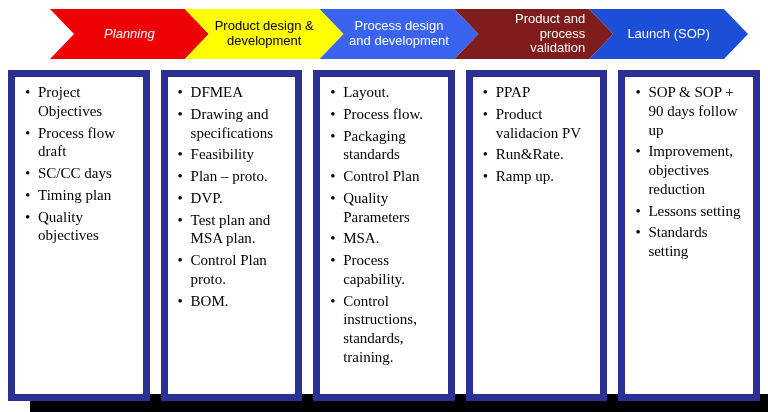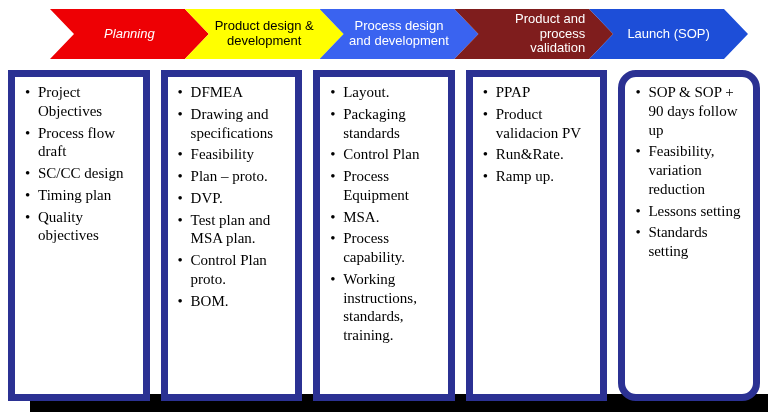--- a/index.html
+++ b/index.html
@@ -120,59 +120,60 @@
     </div>
   </div>
 
   <div class="bottom-bar" style="background: rgb(0, 0, 0);"></div>
 
   <div class="columns">
     <div class="col center" style="border-color: rgb(43, 49, 147);">
       <ul class="list">
           <li>Project Objectives</li>
           <li>Process flow draft</li>
-          <li>SC/CC design</li>
+          <li>SC/CC days</li>
           <li>Timing plan</li>
           <li>Quality objectives</li>
         </ul>
     </div>
     <div class="col top" style="border-color: rgb(43, 49, 147);">
       <ul class="list">
           <li>DFMEA</li>
           <li>Drawing and specifications</li>
           <li>Feasibility</li>
           <li>Plan – proto.</li>
           <li>DVP.</li>
           <li>Test plan and MSA plan.</li>
           <li>Control Plan proto.</li>
           <li>BOM.</li>
         </ul>
     </div>
     <div class="col top" style="border-color: rgb(43, 49, 147);">
       <ul class="list">
           <li>Layout.</li>
+          <li>Process flow.</li>
           <li>Packaging standards</li>
           <li>Control Plan</li>
-          <li>Process Equipment</li>
+          <li>Quality Parameters</li>
           <li>MSA.</li>
           <li>Process capability.</li>
-          <li>Working instructions, standards, training.</li>
+          <li>Control instructions, standards, training.</li>
         </ul>
     </div>
     <div class="col center" style="border-color: rgb(43, 49, 147);">
       <ul class="list">
           <li>PPAP</li>
           <li>Product validacion PV</li>
           <li>Run&amp;Rate.</li>
           <li>Ramp up.</li>
         </ul>
     </div>
-    <div class="col center" style="border-color: rgb(43, 49, 147); border-radius: 18px;">
+    <div class="col center" style="border-color: rgb(43, 49, 147);">
       <ul class="list">
           <li>SOP &amp; SOP + 90 days follow up</li>
-          <li>Feasibility, variation reduction</li>
+          <li>Improvement, objectives reduction</li>
           <li>Lessons setting</li>
           <li>Standards setting</li>
         </ul>
     </div>
   </div>
 
 </div>
 
 </body></html>

